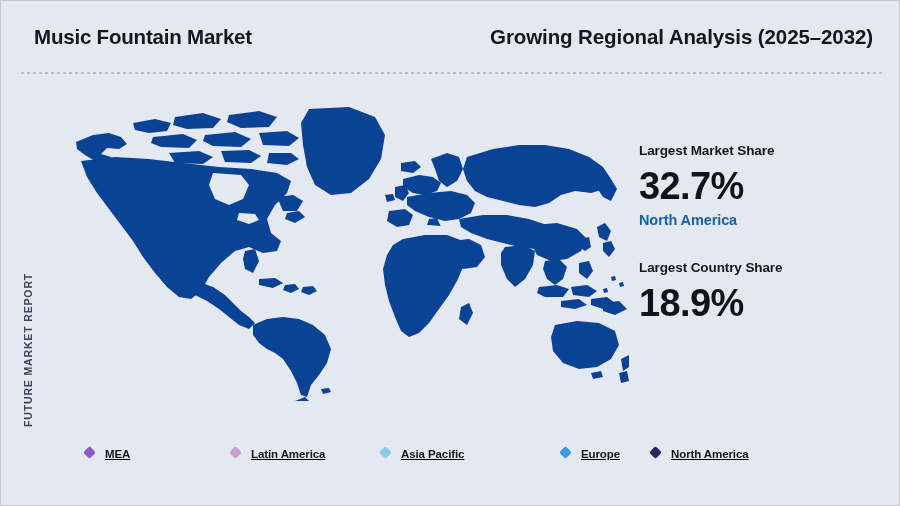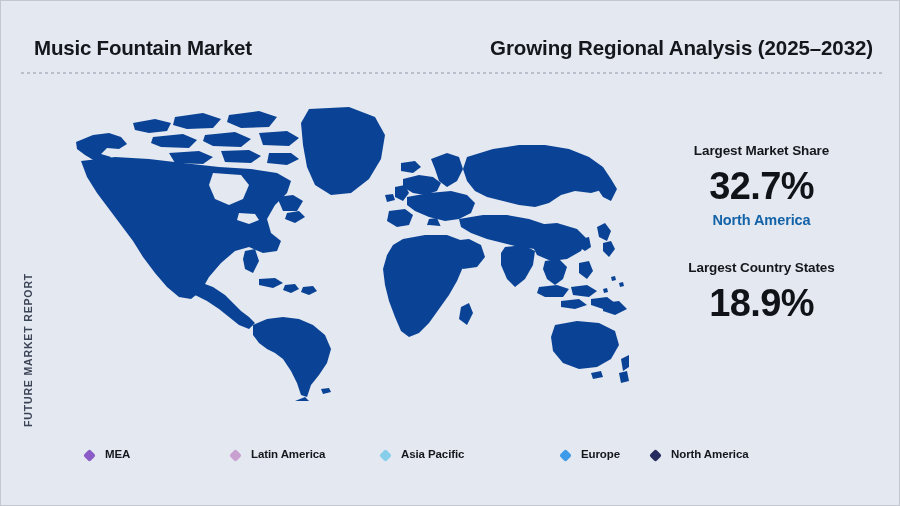--- a/index.html
+++ b/index.html
@@ -17,21 +17,21 @@
     background: #e4e8f0;
     border: 1px solid #c3c7d0;
     box-sizing: border-box;
     overflow: hidden;
   }
 
   
   #header {
     position: absolute;
     left: 0;
-    top: 11px;
+    top: 0;
     width: 900px;
     height: 72px;
     display: flex;
     align-items: center;
     justify-content: space-between;
     padding: 0 28px 0 33px;
     box-sizing: border-box;
   }
   .head-title {
     font-size: 20.5px;
@@ -90,21 +90,21 @@
     height: 100%;
   }
 
   
   #stats {
     position: absolute;
     left: 638px;
     top: 142px;
     width: 245px;
   }
-  .stat-block { margin-bottom: 32px; text-align: center; }
+  .stat-block { margin-bottom: 32px; }
   .stat-label {
     font-size: 13.5px;
     font-weight: bold;
     color: #14171c;
     letter-spacing: -0.1px;
     margin-bottom: 9px;
   }
   .stat-value {
     font-size: 38px;
     font-weight: bold;
@@ -124,22 +124,23 @@
   #legend {
     position: absolute;
     left: 84px;
     top: 447px;
     width: 700px;
     height: 20px;
   }
   .legend-item {
     position: absolute;
     display: flex;
-    align-items: flex-end;
+    align-items: flex-start;
     white-space: nowrap;
+    text-decoration: underline;
   }
   .legend-dot {
     width: 9px;
     height: 9px;
     transform: rotate(45deg);
     border-radius: 2px;
     margin-right: 11px;
     flex: none;
   }
   .legend-label {
@@ -268,21 +269,21 @@
     </svg>
   </div>
 
   <div id="stats">
     <div class="stat-block">
       <div class="stat-label">Largest Market Share</div>
       <div class="stat-value">32.7%</div>
       <div class="stat-region">North America</div>
     </div>
     <div class="stat-block">
-      <div class="stat-label">Largest Country States</div>
+      <div class="stat-label">Largest Country Share</div>
       <div class="stat-value">18.9%</div>
     </div>
   </div>
 
   <div id="legend">
     <div class="legend-item" style="left:0px;">
       <span class="legend-dot" style="background: rgb(139, 92, 199);"></span>
       <span class="legend-label">MEA</span>
     </div>
     <div class="legend-item" style="left:146px;">

